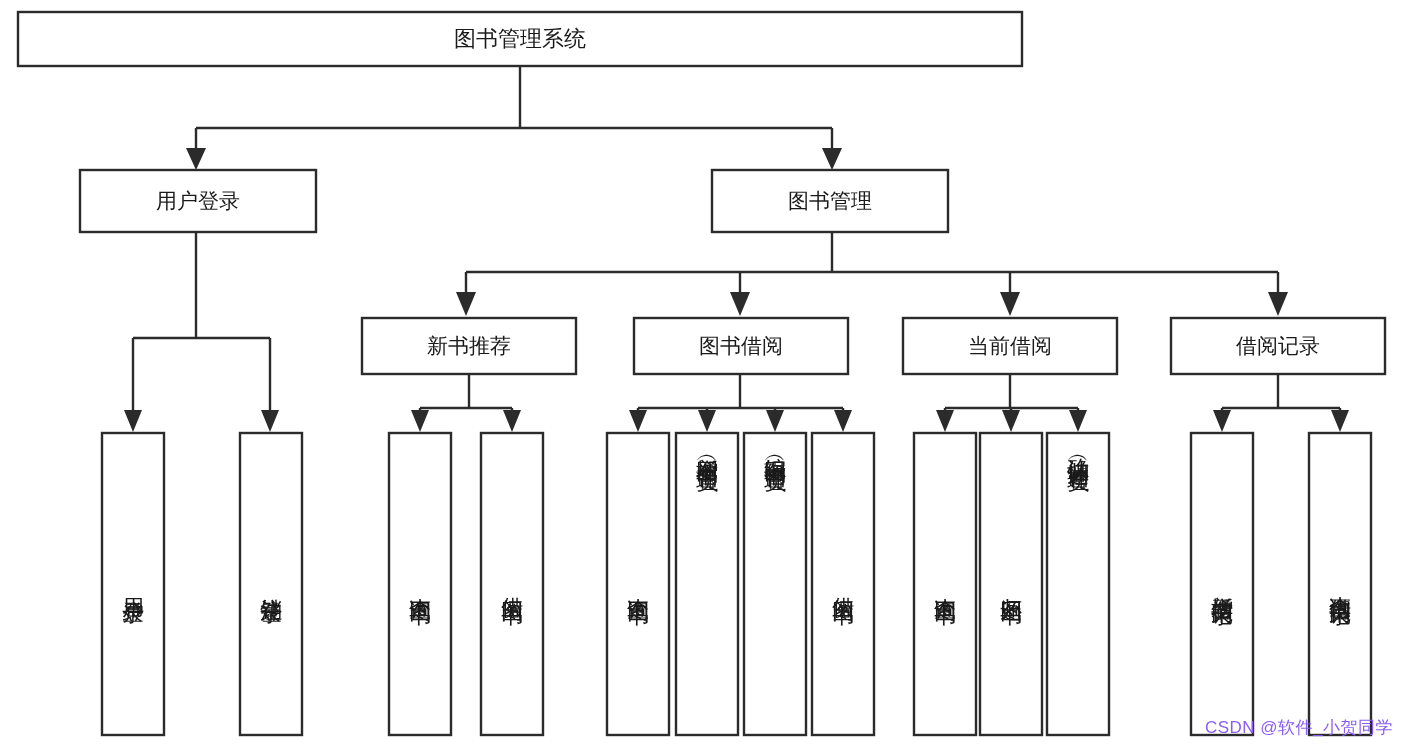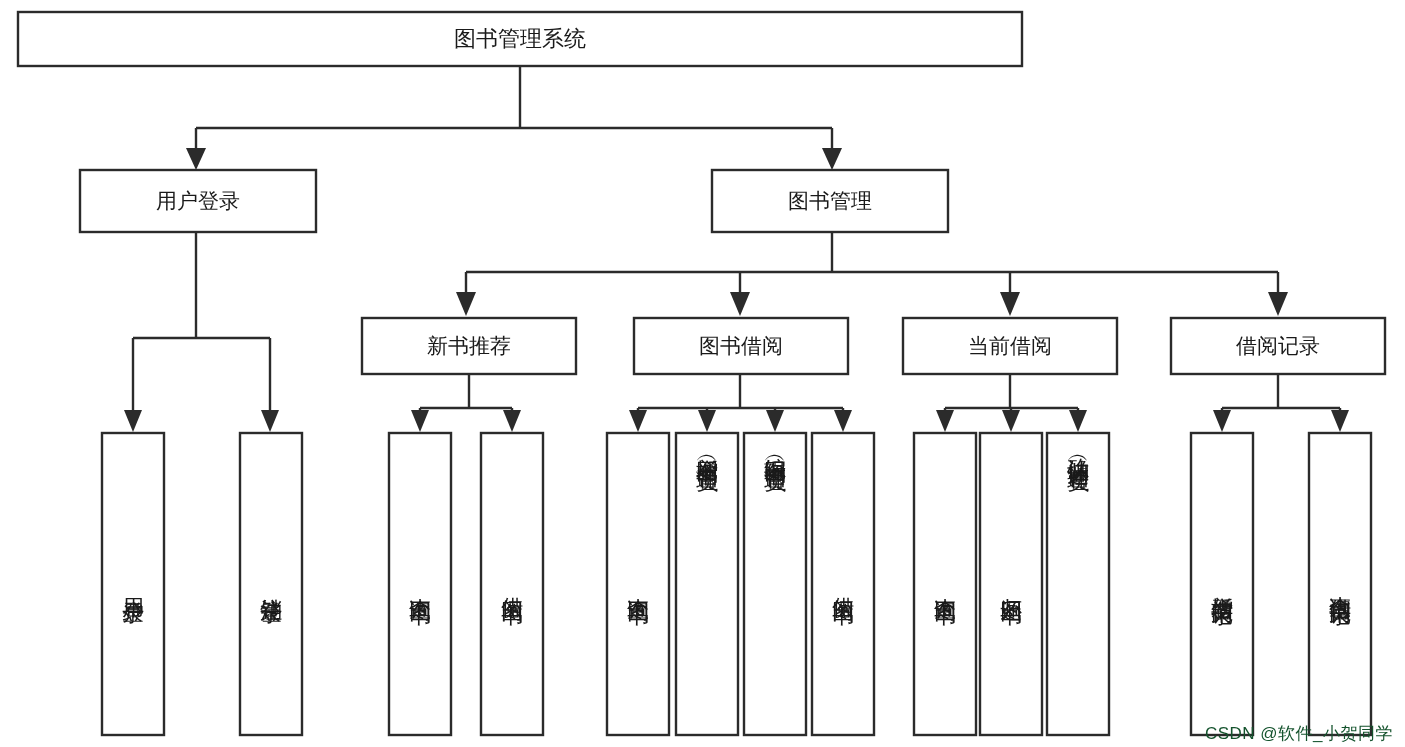--- a/index.html
+++ b/index.html
@@ -66,24 +66,24 @@
     font-family: "Liberation Sans", "DejaVu Sans", sans-serif;
     font-size: 22px;
     line-height: 1.12;
     letter-spacing: 2px;
     color: #1a1a1a;
     white-space: nowrap;
   }
   #watermark {
     position: absolute;
     right: 12px;
-    bottom: 2px;
+    bottom: 8px;
     font-family: "Liberation Sans", "DejaVu Sans", sans-serif;
     font-size: 17px;
-    color: #14532d;
+    color: #8b5cf6;
     letter-spacing: 0.5px;
     white-space: nowrap;
   }
 </style>
 </head>
 <body>
 
 <div id="diagram-root">
 
   <svg class="diagram-canvas" viewBox="0 0 1405 747" xmlns="http://www.w3.org/2000/svg">

